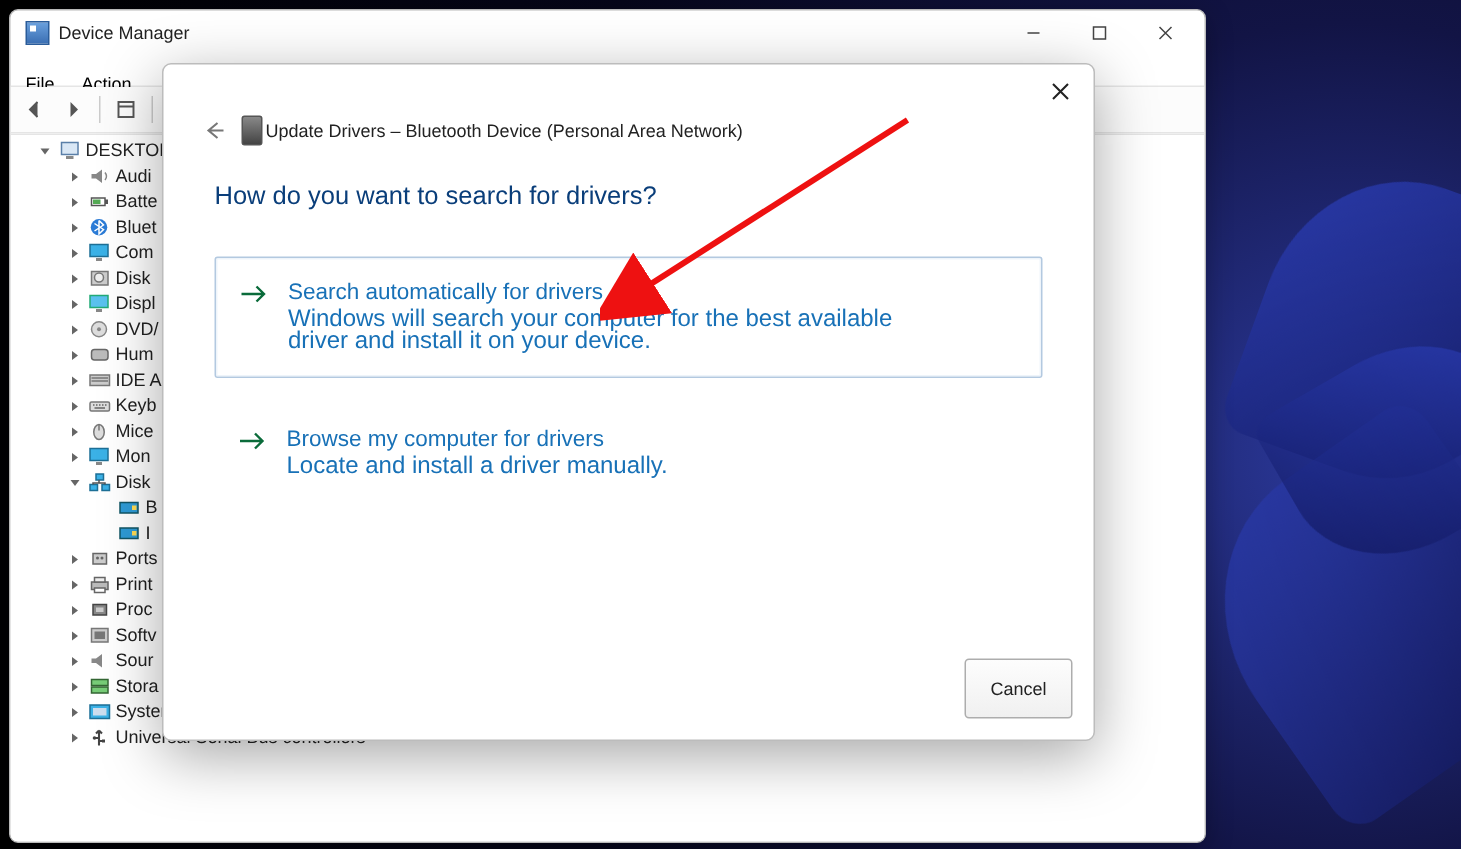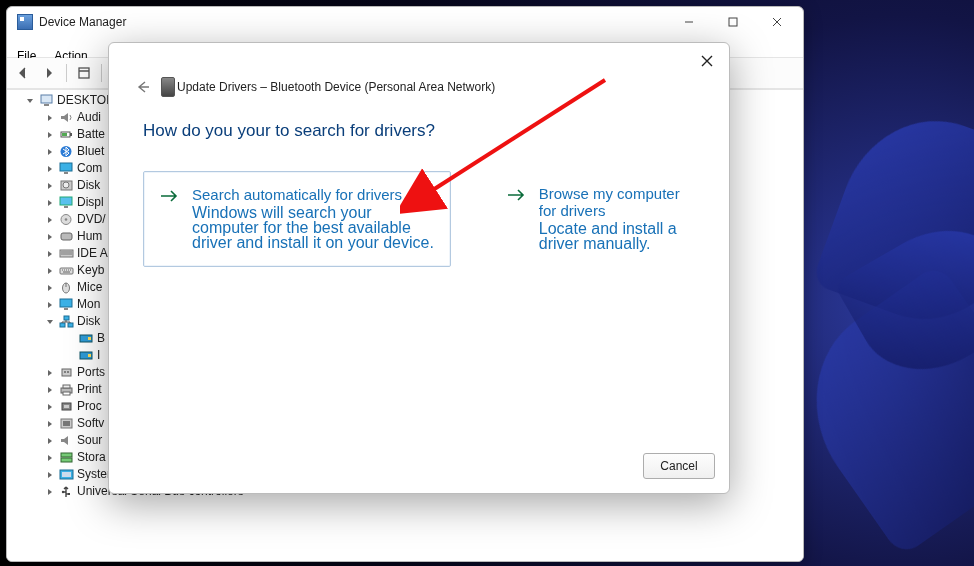--- a/index.html
+++ b/index.html
@@ -180,21 +180,21 @@
     position:relative; margin-left:6px;
   }
   .dlg-title-line { font-size: 12px; color:#222; }
   .dlg-heading {
     font-size: 17px;
     color: #0a3e7a;
     padding: 18px 34px 6px 34px;
   }
   .option-list {
     padding: 24px 34px 0 34px;
-    display:flex; gap: 40px;
+    display:flex; flex-direction:column; gap: 18px;
   }
   .option {
     display:flex;
     gap: 12px;
     padding: 14px 14px 16px 14px;
     border-radius:2px;
   }
   .option.boxed {
     border: 1px solid #b3c9e0;
     box-shadow: 0 0 0 1px rgba(170,200,230,.2) inset;
@@ -218,21 +218,21 @@
     max-width: 420px;
   }
   .dlg-footer {
     margin-top:auto;
     padding: 10px 14px 14px 14px;
     display:flex;
     justify-content:flex-end;
   }
   .btn {
     min-width: 72px;
-    height: 26px;
+    height: 40px;
     border: 1px solid #adadad;
     border-radius: 3px;
     background: linear-gradient(#fdfdfd,#f0f0f0);
     font-size: 12px;
     color:#222;
     padding: 0 12px;
   }
   
   .anno-arrow{
     position:absolute;
@@ -664,21 +664,21 @@
   <div class="dlg-header">
     <span class="dlg-back">
       <svg viewBox="0 0 14 14">
           <path d="M9 2 L3 7 L9 12 M3 7 H13"></path>
         </svg>
     </span>
     <span class="dlg-dev-icon"></span>
     <span class="dlg-title-line">Update Drivers – Bluetooth Device (Personal Area Network)</span>
   </div>
 
-  <div class="dlg-heading">How do you your to search for drivers?</div>
+  <div class="dlg-heading">How do you want to search for drivers?</div>
 
   <div class="option-list">
     <div class="option boxed">
       <div class="opt-arrow">
         <svg viewBox="0 0 20 14">
             <path d="M2 7 H16 M12 2 L17 7 L12 12"></path>
           </svg>
       </div>
       <div class="opt-body">
         <div class="opt-title">Search automatically for drivers</div>

